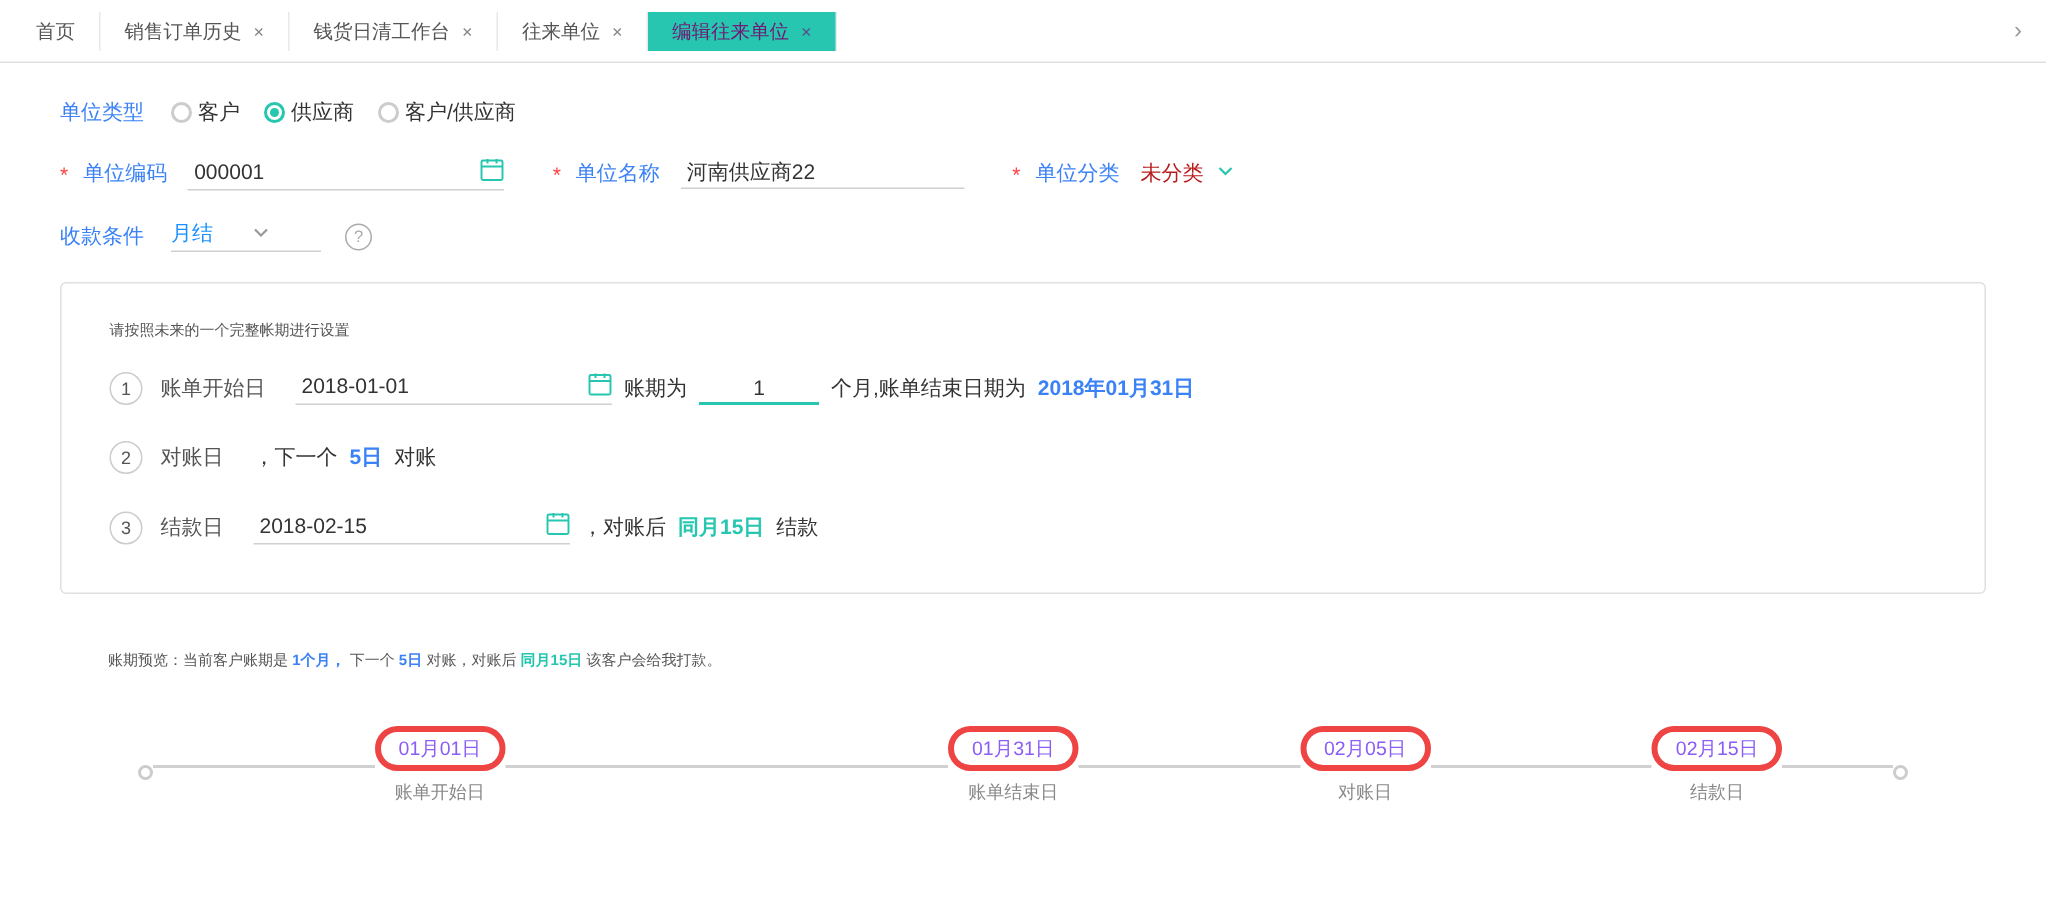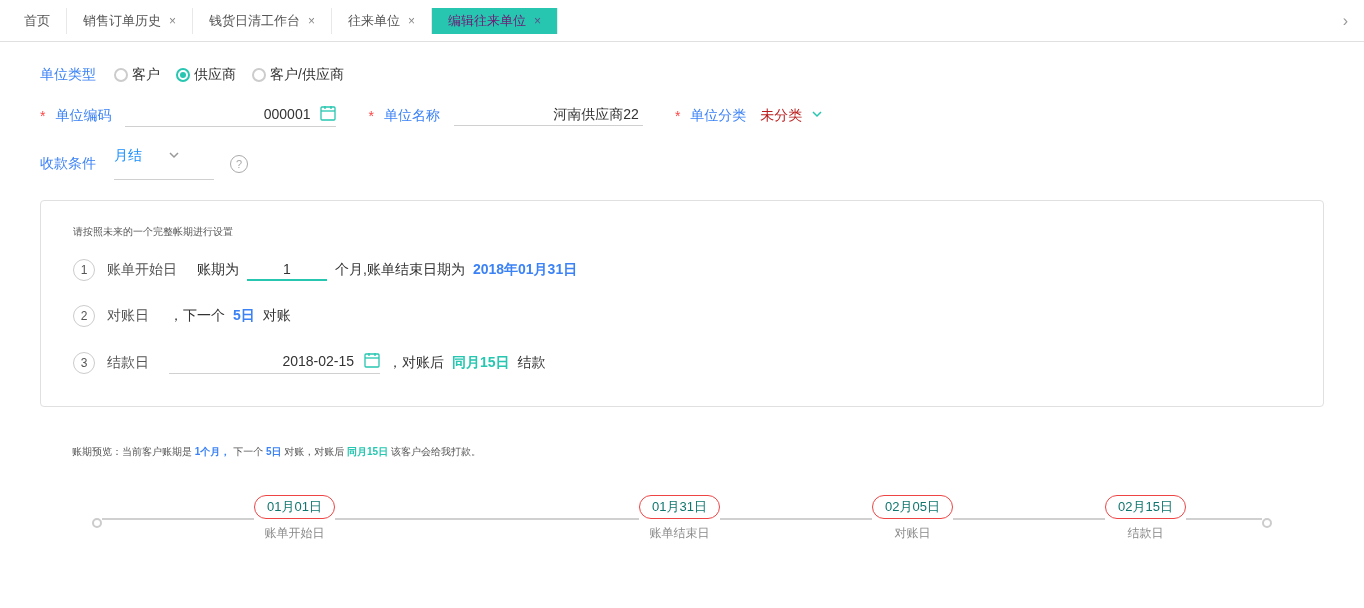--- a/index.html
+++ b/index.html
@@ -45,33 +45,33 @@
       width: 14px; height: 14px; border-radius: 50%; border: 2px solid #ccc;
       display: flex; align-items: center; justify-content: center;
     }
     .radio-circle.checked { border-color: #26c6b0; }
     .radio-circle.checked::after {
       content: ''; width: 6px; height: 6px; border-radius: 50%; background: #26c6b0;
     }
 
     .text-input {
       border: none; border-bottom: 1px solid #d0d0d0; outline: none;
-      padding: 2px 4px; font-size: 14px; color: #333; background: transparent; min-width: 120px; text-align: right;
+      padding: 2px 4px; font-size: 14px; color: #333; background: transparent; min-width: 120px;
     }
 
     .input-with-icon {
       display: flex; align-items: center; border-bottom: 1px solid #d0d0d0; padding-bottom: 2px;
     }
     .input-with-icon input {
       border: none; outline: none; font-size: 14px; color: #333; background: transparent; min-width: 120px;
     }
     .cal-icon { color: #26c6b0; margin-left: 6px; cursor: pointer; }
 
     .select-input {
-      display: flex; align-items: center; border-bottom: 1px solid #d0d0d0; padding-bottom: 14px; min-width: 120px; cursor: pointer;
+      display: flex; align-items: center; border-bottom: 1px solid #d0d0d0; padding-bottom: 2px; min-width: 120px; cursor: pointer;
     }
     .select-input span { flex: 1; color: #1890ff; }
     .select-arrow { margin-left: 8px; color: #999; font-size: 11px; }
 
     .category-select {
       display: flex; align-items: center; gap: 4px; min-width: 150px;
     }
     .category-select span.val { color: #b91c1c; margin-right: 4px; }
     .chevron-icon { color: #26c6b0; font-size: 14px; }
 
@@ -123,22 +123,22 @@
       width: 10px; height: 10px; border-radius: 50%; border: 2px solid #ccc;
       background: #fff; flex-shrink: 0; margin-top: 8px;
     }
     .tl-line {
       height: 2px; background: #d0d0d0; flex: 1;
     }
     .tl-node {
       display: flex; flex-direction: column; align-items: center; flex-shrink: 0;
     }
     .tl-node-box {
-      border: 1px solid #ef4444; border-radius: 16px; padding: 2px 12px;
-      font-size: 13px; color: #0f766e; background: #fff; white-space: nowrap;
+      border: 4px solid #ef4444; border-radius: 16px; padding: 2px 12px;
+      font-size: 13px; color: #8b5cf6; background: #fff; white-space: nowrap;
     }
     .tl-node-label {
       font-size: 12px; color: #888; margin-top: 6px; white-space: nowrap;
     }
     .form-field-group { display: flex; align-items: center; gap: 6px; }
   </style>
 </head>
 <body>
 
 <div class="tabs-bar">
@@ -234,20 +234,31 @@
 
   <div class="card-section">
     <div class="card-title">请按照未来的一个完整帐期进行设置</div>
 
     <div class="step-row">
       <div class="step-num">
         <span>1</span>
       </div>
       <span class="step-label">账单开始日</span>
       <div class="step-content">
+        <div class="input-with-icon">
+          <input class="text-input" type="text" value="2018-01-01" style="min-width: 100px;">
+          <span class="cal-icon">
+            <svg width="16" height="16" viewBox="0 0 16 16" fill="none">
+              <rect x="1" y="2" width="14" height="13" rx="1" stroke="#26c6b0" stroke-width="1.3"></rect>
+              <line x1="5" y1="1" x2="5" y2="4" stroke="#26c6b0" stroke-width="1.3"></line>
+              <line x1="11" y1="1" x2="11" y2="4" stroke="#26c6b0" stroke-width="1.3"></line>
+              <line x1="1" y1="6" x2="15" y2="6" stroke="#26c6b0" stroke-width="1.3"></line>
+            </svg>
+          </span>
+        </div>
         <span>账期为</span>
         <input class="period-input" type="text" value="1" style="">
         <span>个月,账单结束日期为</span>
         <span class="highlight-orange">2018年01月31日</span>
       </div>
     </div>
 
     <div class="step-row">
       <div class="step-num">
         <span>2</span>

